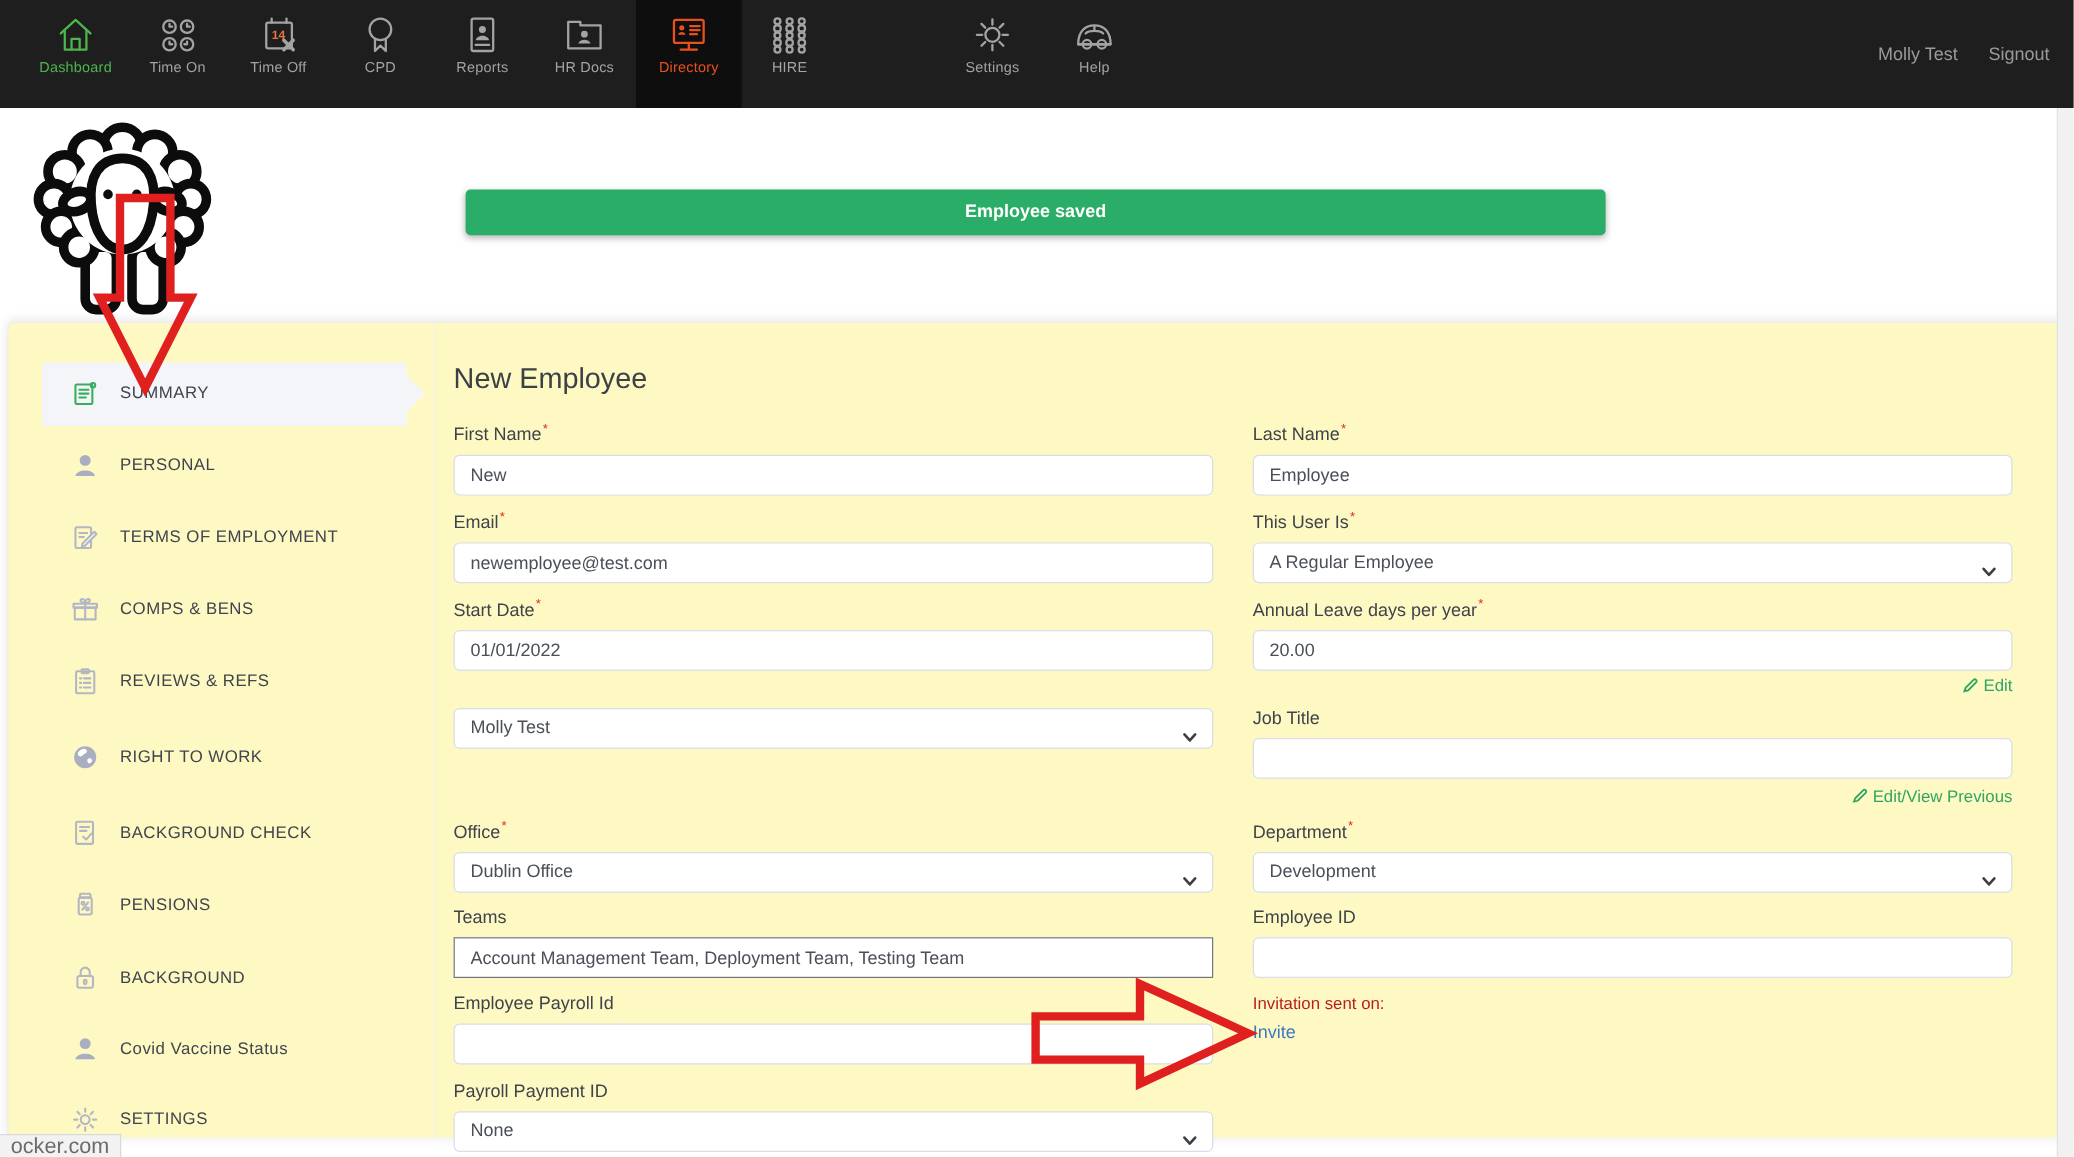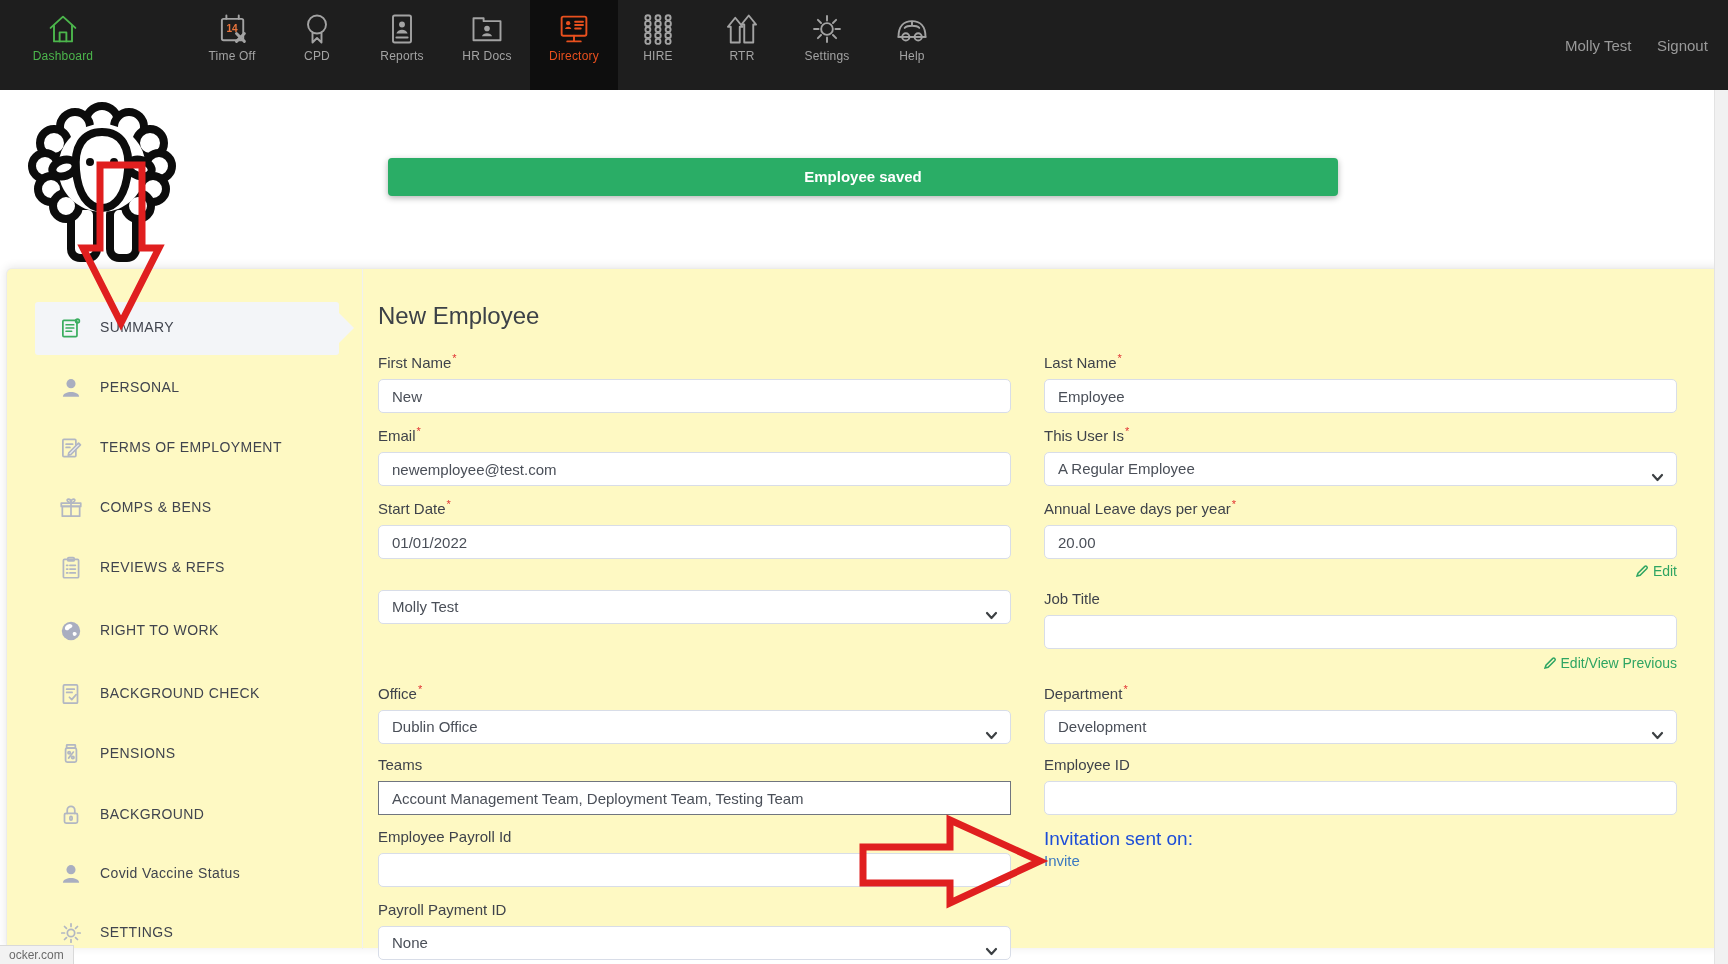--- a/index.html
+++ b/index.html
@@ -57,45 +57,58 @@
   .req { color:#e03131; font-size:11px; vertical-align:super; margin-left:1px; }
   .ctl { width:633px; height:34px; border:1px solid #d8dde8; border-radius:5px; background:#fff;
          font-family:"Liberation Sans",sans-serif; font-size:15px; color:#4a4f58; padding:0 13px; }
   .ctl.square { border-radius:0; border-color:#70757f; }
   .sel { position:relative; line-height:32px; cursor:pointer; }
   .sel .chev { position:absolute; right:12px; top:10px; width:13px; height:13px; }
   .sel .chev svg { width:13px; height:13px; stroke:#3c4043; stroke-width:2.2; fill:none;
                    stroke-linecap:round; stroke-linejoin:round; }
   .linkrow { position:absolute; right:0; font-size:14px; color:#2ea563; cursor:pointer; white-space:nowrap; }
   .linkrow svg { width:14px; height:14px; stroke:#2ea563; fill:none; stroke-width:1.5; vertical-align:-2px; }
-  .invite-label { position:absolute; left:0; font-size:19px; color:#1d4ed8;text-align:center; }
+  .invite-label { position:absolute; left:0; font-size:14px; color:#b91c1c;text-align:center; }
   .invite-link { position:absolute; left:0; font-size:15px; color:#3c79c0; cursor:pointer; }
 
   
   .scroll-strip { position:absolute; left:1714px; top:90px; width:14px; height:874px;
                   background:#f1f1f1; border-left:1px solid #e3e3e3; }
   .status-tip { position:absolute; left:0; top:945px; height:19px; background:#f2f2f2;
                 border:1px solid #d9d9d9; border-left:none; border-bottom:none; padding:0 9px;
-                font-size:12px; color:#6b6b6b; line-height:18px; }
+                font-size:18px; color:#6b6b6b; line-height:18px; }
 </style>
 </head>
 <body>
 
 <div id="stage">
 
   <div class="topnav">
     <div class="nav-active-block"></div>
 
     <div class="nav-item green" style="left:21px">
       <span class="nicon"><svg viewBox="0 0 32 32">
             <path d="M5 15 L16 5 L27 15"></path>
             <path d="M8 13 V27 H24 V13"></path>
             <path d="M13 27 V19 H19 V27"></path>
           </svg></span>
       <span class="nlabel">Dashboard</span>
+    </div>
+    <div class="nav-item" style="left:106px">
+      <span class="nicon"><svg viewBox="0 0 32 32">
+            <circle cx="10" cy="10" r="4.6"></circle>
+            <circle cx="23" cy="10" r="4.6"></circle>
+            <circle cx="10" cy="23" r="4.6"></circle>
+            <circle cx="23" cy="23" r="4.6"></circle>
+            <path d="M10 8 V10 H12"></path>
+            <path d="M23 8 V10 H25"></path>
+            <path d="M10 21 V23 H12"></path>
+            <path d="M23 21 V23 H21"></path>
+          </svg></span>
+      <span class="nlabel">Time On</span>
     </div>
     <div class="nav-item" style="left:190px">
       <span class="nicon"><svg viewBox="0 0 32 32">
             <rect x="7" y="7" width="19" height="19" rx="1.5"></rect>
             <path d="M11 7 V4 M22 7 V4"></path>
             <text x="11" y="19" font-size="9" fill="#e8743c" stroke="none" font-weight="bold">14</text>
             <path d="M20 20 L27 27 M27 20 L20 27" stroke-width="2.6"></path>
           </svg></span>
       <span class="nlabel">Time Off</span>
     </div>
@@ -147,27 +160,20 @@
               <circle cx="16" cy="16.5" r="2.2"></circle>
               <rect x="13.6" y="19.5" width="4.8" height="4.5" rx="2"></rect>
               <circle cx="25" cy="16.5" r="2.2"></circle>
               <rect x="22.6" y="19.5" width="4.8" height="4.5" rx="2"></rect>
               <circle cx="7" cy="27" r="2.2"></circle>
               <circle cx="16" cy="27" r="2.2"></circle>
               <circle cx="25" cy="27" r="2.2"></circle>
             </g>
           </svg></span>
       <span class="nlabel">HIRE</span>
-    </div>
-    <div class="nav-item" style="left:700px">
-      <span class="nicon"><svg viewBox="0 0 32 32">
-            <path d="M6 28 V14 H3.5 L10 6 L16.5 14 H14 V28 Z"></path>
-            <path d="M18 28 V12 H15.5 L22 4 L28.5 12 H26 V28 Z"></path>
-          </svg></span>
-      <span class="nlabel">RTR</span>
     </div>
     <div class="nav-item" style="left:785px">
       <span class="nicon"><svg viewBox="0 0 32 32">
             <circle cx="16" cy="16" r="5.2"></circle>
             <path d="M16 4.5 V8.5 M16 23.5 V27.5 M4.5 16 H8.5 M23.5 16 H27.5 M7.9 7.9 L10.7 10.7 M21.3 21.3 L24.1 24.1 M24.1 7.9 L21.3 10.7 M10.7 21.3 L7.9 24.1"></path>
           </svg></span>
       <span class="nlabel">Settings</span>
     </div>
     <div class="nav-item" style="left:870px">
       <span class="nicon"><svg viewBox="0 0 32 32">

